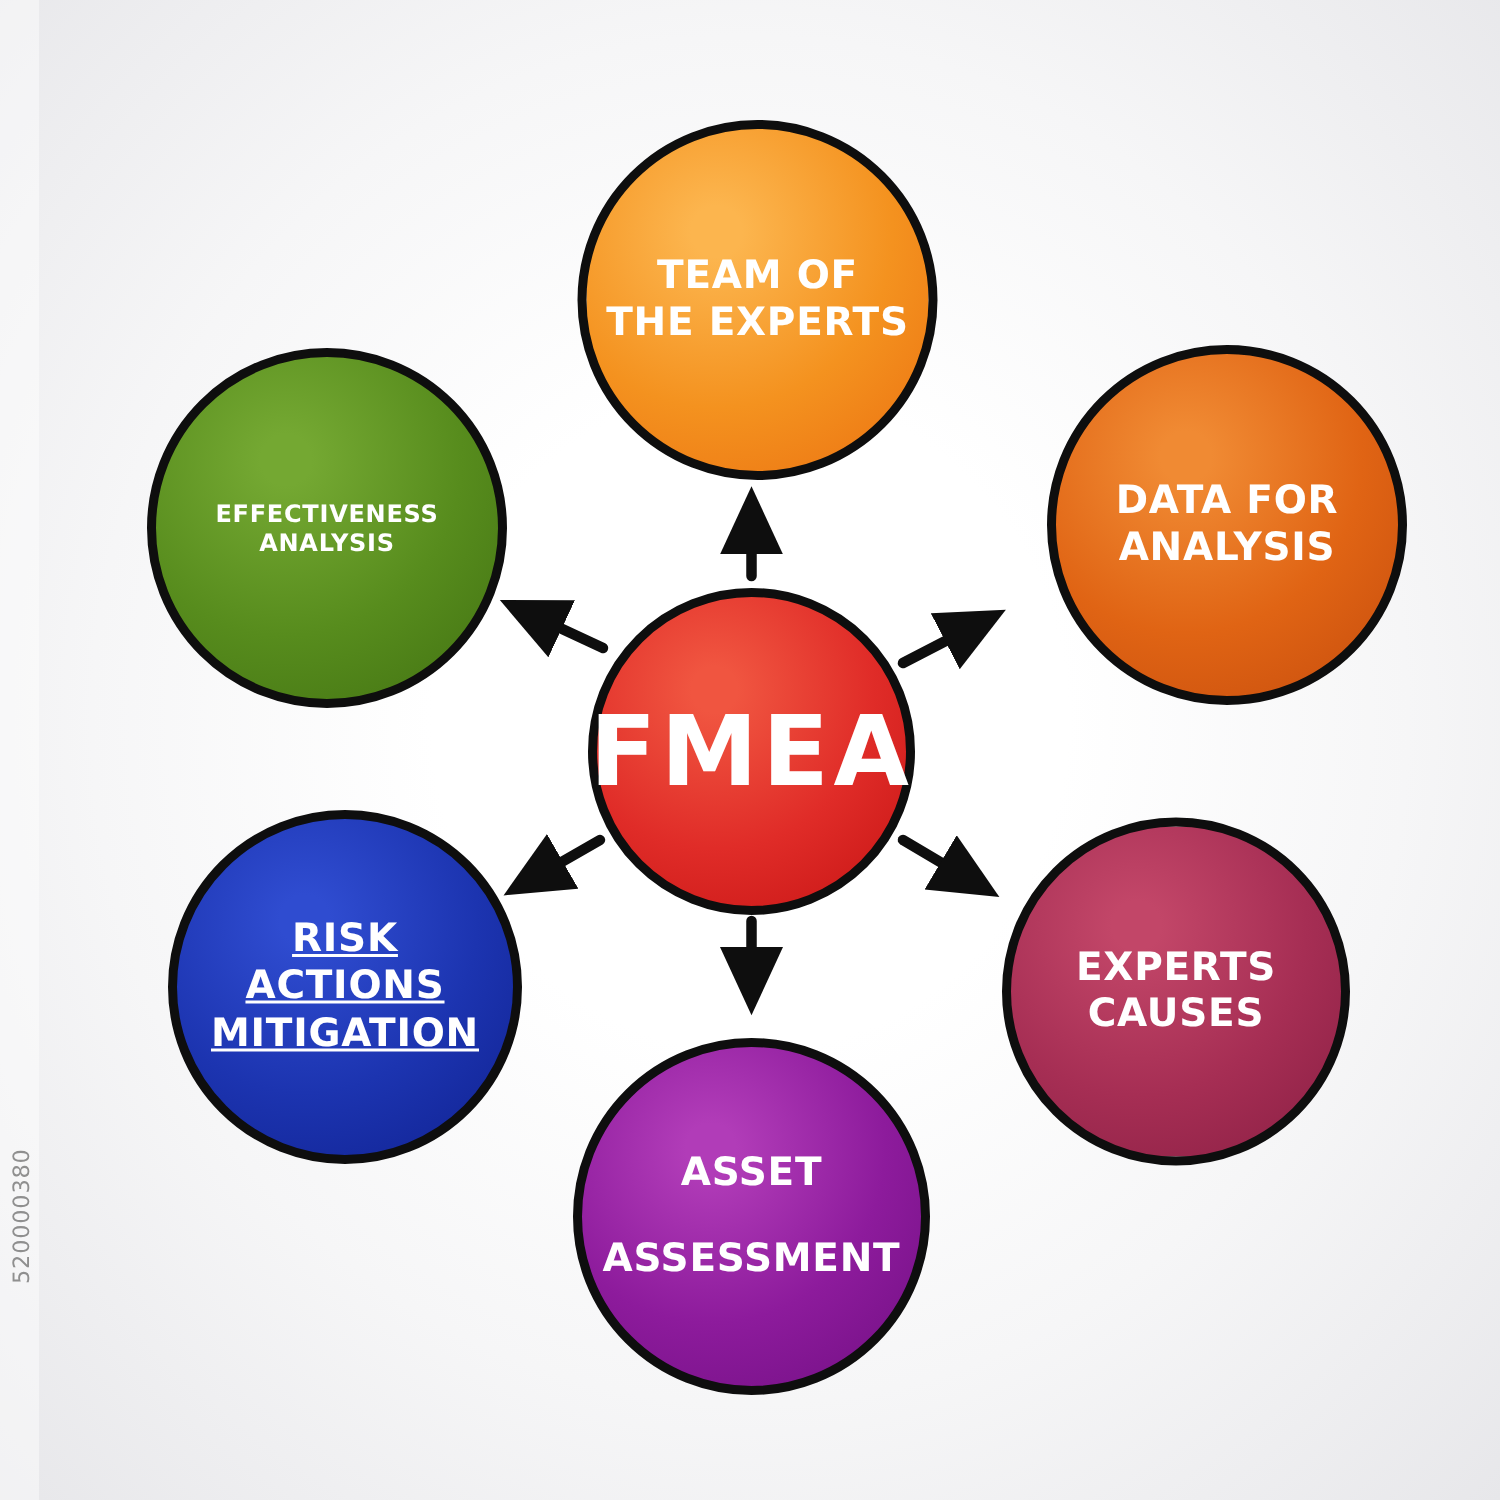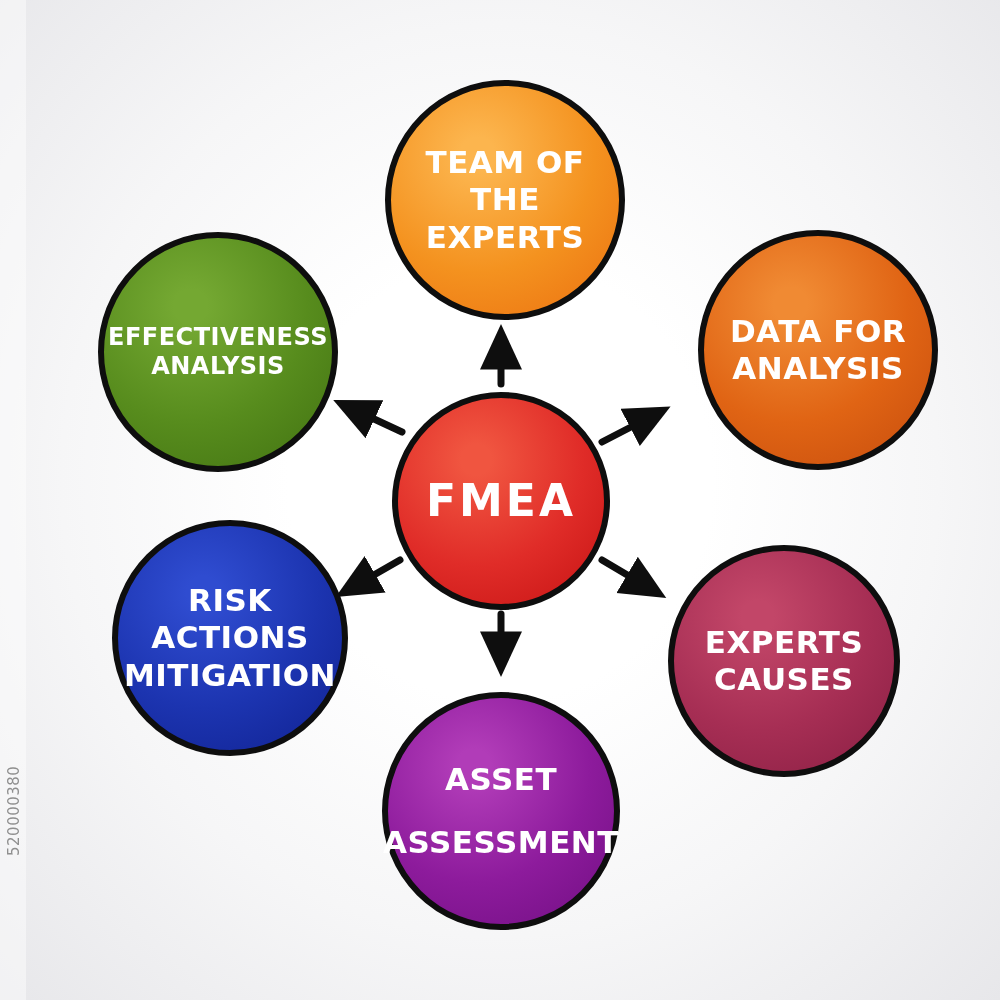--- a/index.html
+++ b/index.html
@@ -21,52 +21,53 @@
     transform:rotate(-90deg);transform-origin:0 0;
     color:#8f8f8f;font-size:15px;letter-spacing:.5px;white-space:nowrap;
   }
   svg.arrows{position:absolute;left:0;top:0;}
   .node{
     position:absolute;box-sizing:border-box;
     border:6px solid #0e0e0e;border-radius:50%;
     display:flex;flex-direction:column;justify-content:center;align-items:center;
     color:#ffffff;font-weight:700;text-align:center;
   }
-  .node .line{display:block;line-height:1.2;font-size:31px;letter-spacing:.5px;}
+  .node .line{display:block;line-height:1.2;font-size:26px;letter-spacing:.5px;}
   .node-center{
     left:392px;top:392px;width:218px;height:218px;
     background:radial-gradient(circle at 38% 30%, #f05540 8%, #e02c28 55%, #c91616 95%);
   }
-  .node-center .big{font-size:44px;letter-spacing:3px;line-height:1;}
+  .node-center .big{font-size:65px;letter-spacing:3px;line-height:1;}
   .node-top{
     left:385px;top:80px;width:240px;height:240px;
     background:radial-gradient(circle at 38% 30%, #fcb54e 8%, #f4921f 55%, #ec7412 95%);
   }
   .node-topright{
     left:698px;top:230px;width:240px;height:240px;
     background:radial-gradient(circle at 38% 30%, #f08a33 8%, #e06414 55%, #c94f0e 95%);
   }
   .node-bottomright{
     left:668px;top:545px;width:232px;height:232px;
     background:radial-gradient(circle at 38% 30%, #c24668 8%, #a62e54 55%, #8d2045 95%);
   }
   .node-bottom{
     left:382px;top:692px;width:238px;height:238px;
     background:radial-gradient(circle at 38% 30%, #b13cb8 8%, #8d1b9c 55%, #741085 95%);
     gap:26px;
   }
   .node-bottomleft{
-    left:112px;top:520px;width:236px;height:236px;
+    left:112px;top:540px;width:236px;height:236px;
     background:radial-gradient(circle at 38% 30%, #2f4cd0 8%, #1c34b0 55%, #112394 95%);
+    text-decoration:underline;
   }
   .node-topleft{
     left:98px;top:232px;width:240px;height:240px;
     background:radial-gradient(circle at 38% 30%, #74a832 8%, #578c1d 55%, #447513 95%);
   }
-  .node-topleft .line{font-size:24px;}
+  .node-topleft .line{font-size:16px;}
 </style>
 </head>
 <body>
 
 <div class="canvas">
 
   <div class="wm-strip">
     <span class="wm-text">520000380</span>
   </div>
 

